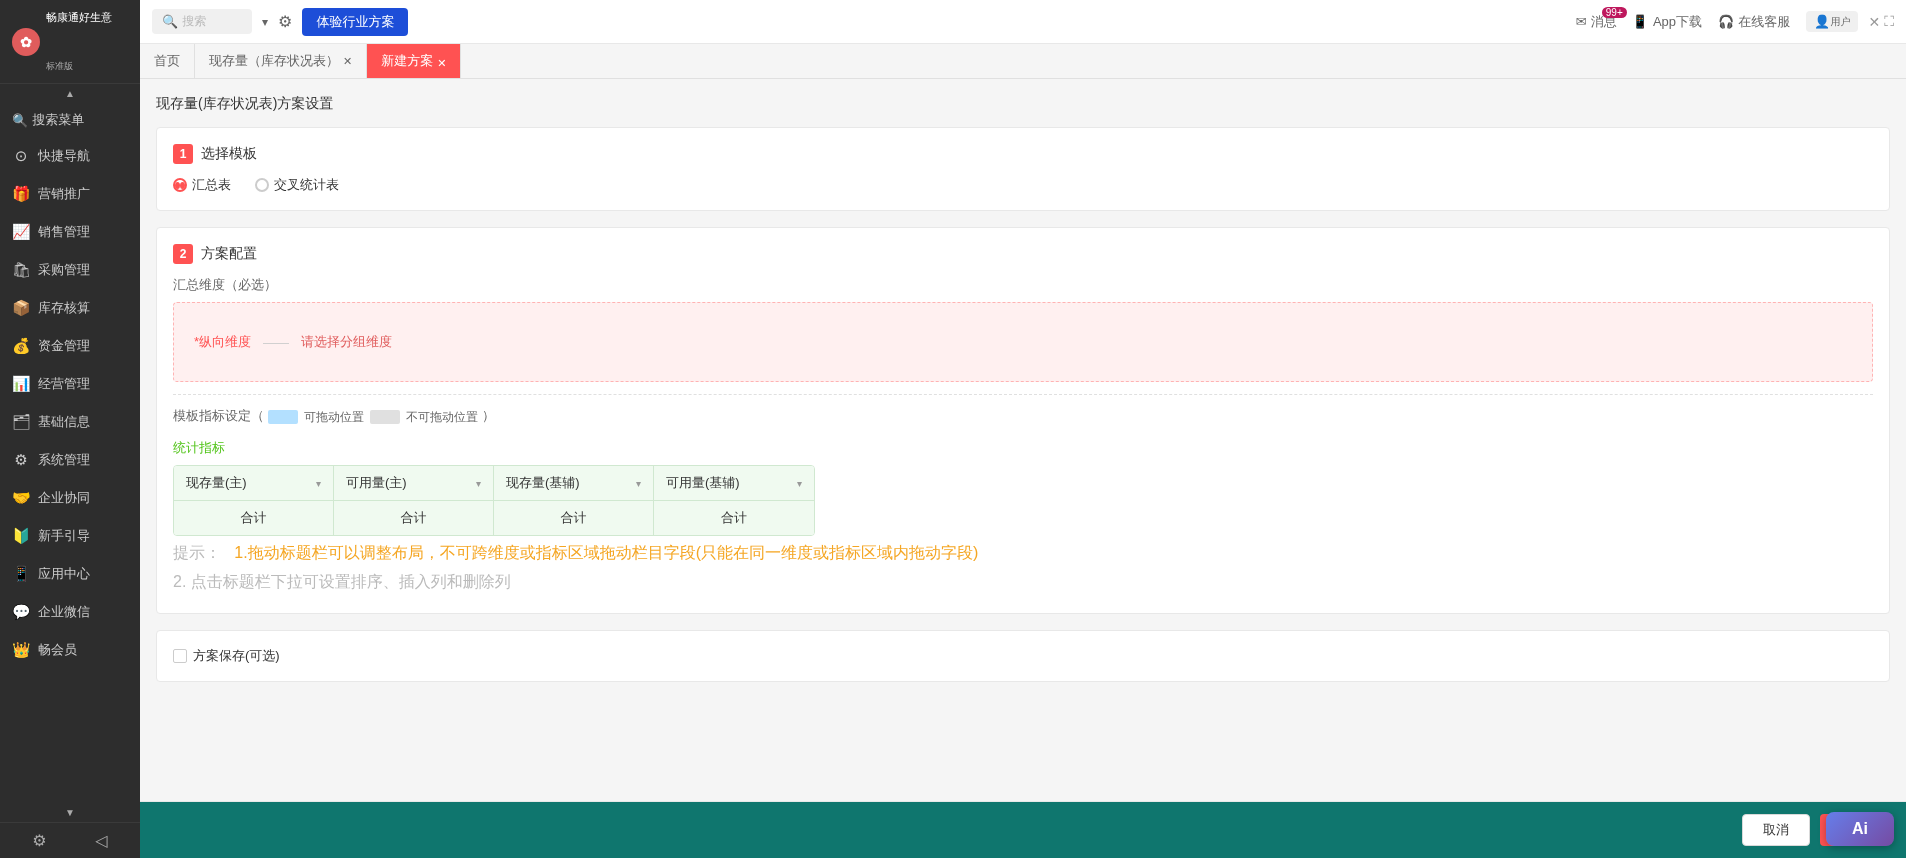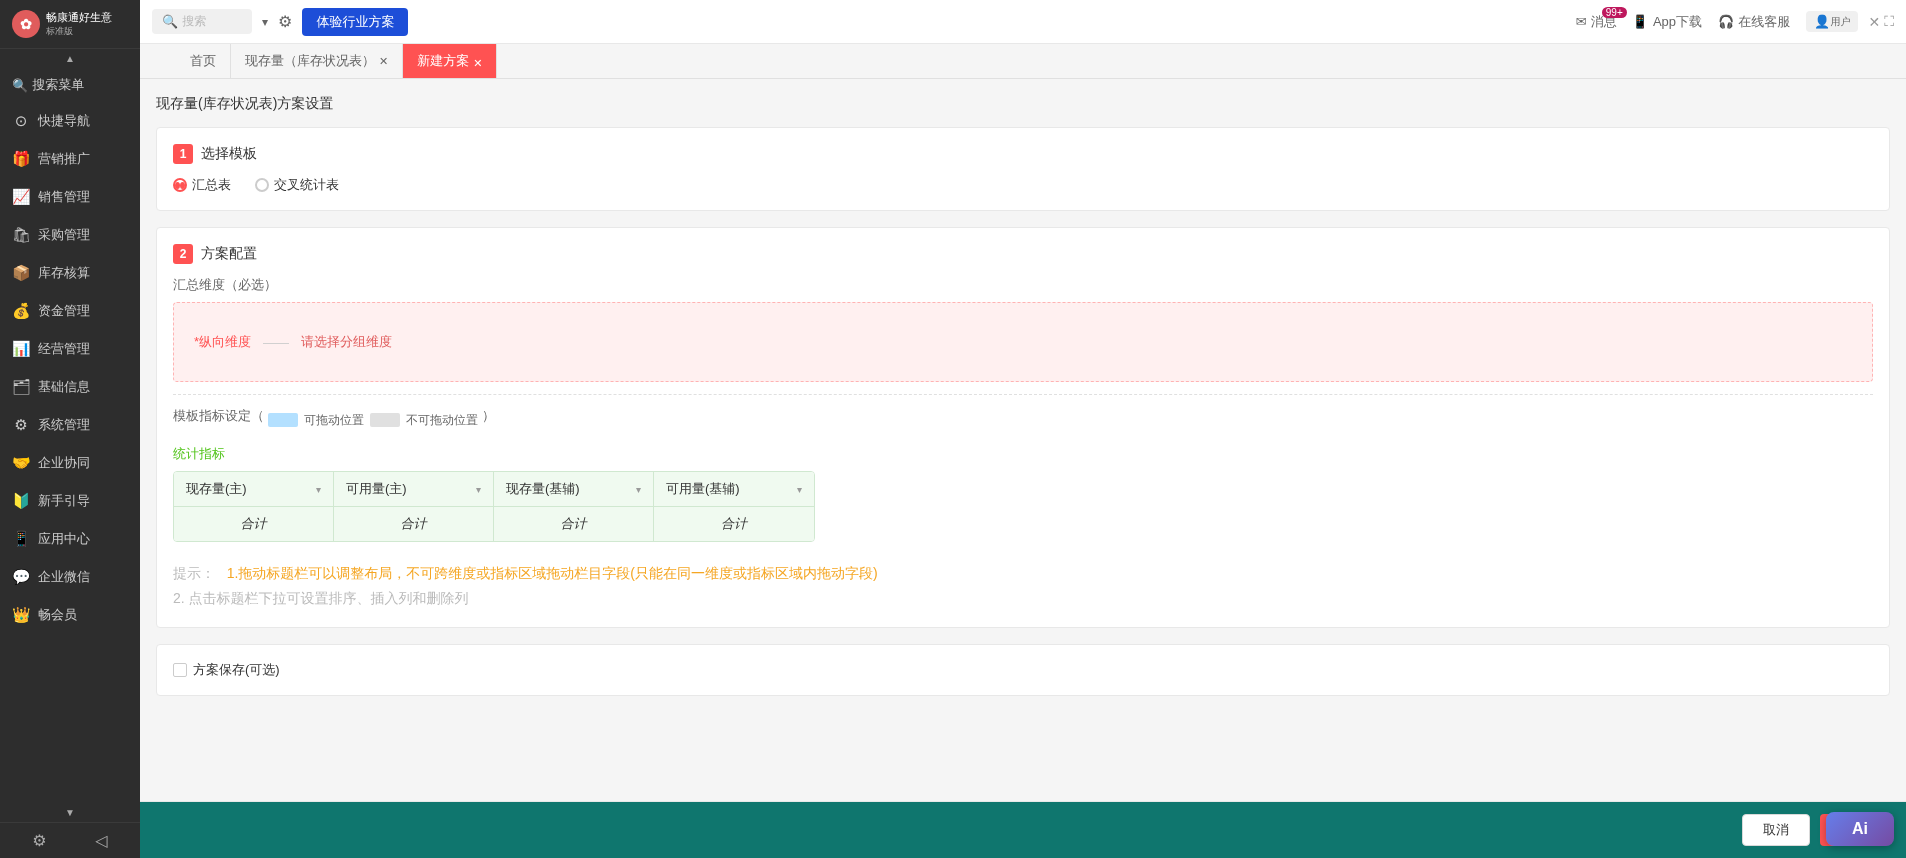--- a/index.html
+++ b/index.html
@@ -23,21 +23,21 @@
       gap: 6px;
     }
     .sidebar-logo-icon {
       width: 28px; height: 28px;
       background: #e05c5c;
       border-radius: 50%;
       display: flex; align-items: center; justify-content: center;
       color: white; font-size: 14px; font-weight: bold;
     }
     .sidebar-logo-text { font-size: 11px; color: #fff; line-height: 1.3; }
-    .sidebar-logo-sub { font-size: 9px; color: #aaa; }
+    .sidebar-logo-sub { font-size: 9px; color: #aaa; margin-top: 36px; }
 
     .sidebar-search {
       display: flex; align-items: center; gap: 4px;
       padding: 8px 12px;
       color: #ccc;
       cursor: pointer;
       font-size: 13px;
     }
 
     .sidebar-nav { flex: 1; overflow-y: auto; }
@@ -122,21 +122,20 @@
       cursor: pointer;
     }
 
     
     .tabs-bar {
       background: #f5f5f5;
       display: flex;
       align-items: center;
       border-bottom: 1px solid #e0e0e0;
       flex-shrink: 0;
-      padding-left: 36px;
     }
     .tab {
       display: flex; align-items: center; gap: 4px;
       padding: 8px 14px;
       font-size: 13px;
       color: #666;
       cursor: pointer;
       border-right: 1px solid #e0e0e0;
       background: #f5f5f5;
     }
@@ -214,21 +213,21 @@
       padding: 24px 20px;
       display: flex; align-items: center; gap: 12px;
       color: #e05c5c;
       font-size: 13px;
       min-height: 80px;
     }
     .dimension-required { color: #ff5252; }
     .dimension-arrow { color: #ccc; }
 
     
-    .metrics-label { font-size: 13px; color: #666; margin-bottom: 8px; }
+    .metrics-label { font-size: 13px; color: #666; margin-bottom: 2px; }
     .legend-swatch-blue { width: 30px; height: 14px; background: #b3e0ff; border-radius: 2px; display: inline-block; }
     .legend-swatch-gray { width: 30px; height: 14px; background: #e0e0e0; border-radius: 2px; display: inline-block; }
 
     
     .stats-section-label { color: #52c41a; font-size: 13px; margin-bottom: 8px; }
     .stats-table {
       border: 1px solid #d0e8d0;
       border-radius: 4px;
       overflow: hidden;
       display: inline-block;
@@ -248,25 +247,24 @@
       font-size: 13px;
       color: #333;
       border-bottom: 1px solid #d0e8d0;
     }
     .stats-col-chevron { color: #999; font-size: 10px; }
     .stats-col-body {
       padding: 8px 12px;
       font-size: 13px;
       color: #333;
       text-align: center;
-      font-style: italic;
-    }
-
-    
-    .tips-section { font-size: 14px; color: #bbb; margin-top: 16px; line-height: 1.8; }
+    }
+
+    
+    .tips-section { font-size: 16px; color: #bbb; margin-top: 0; line-height: 1.8; }
     .tips-section span { color: #f5a623; }
 
     
     .scheme-save { display: flex; align-items: center; gap: 6px; font-size: 13px; color: #333; }
     .checkbox {
       width: 14px; height: 14px;
       border: 1px solid #ccc;
       border-radius: 2px;
       cursor: pointer;
     }

